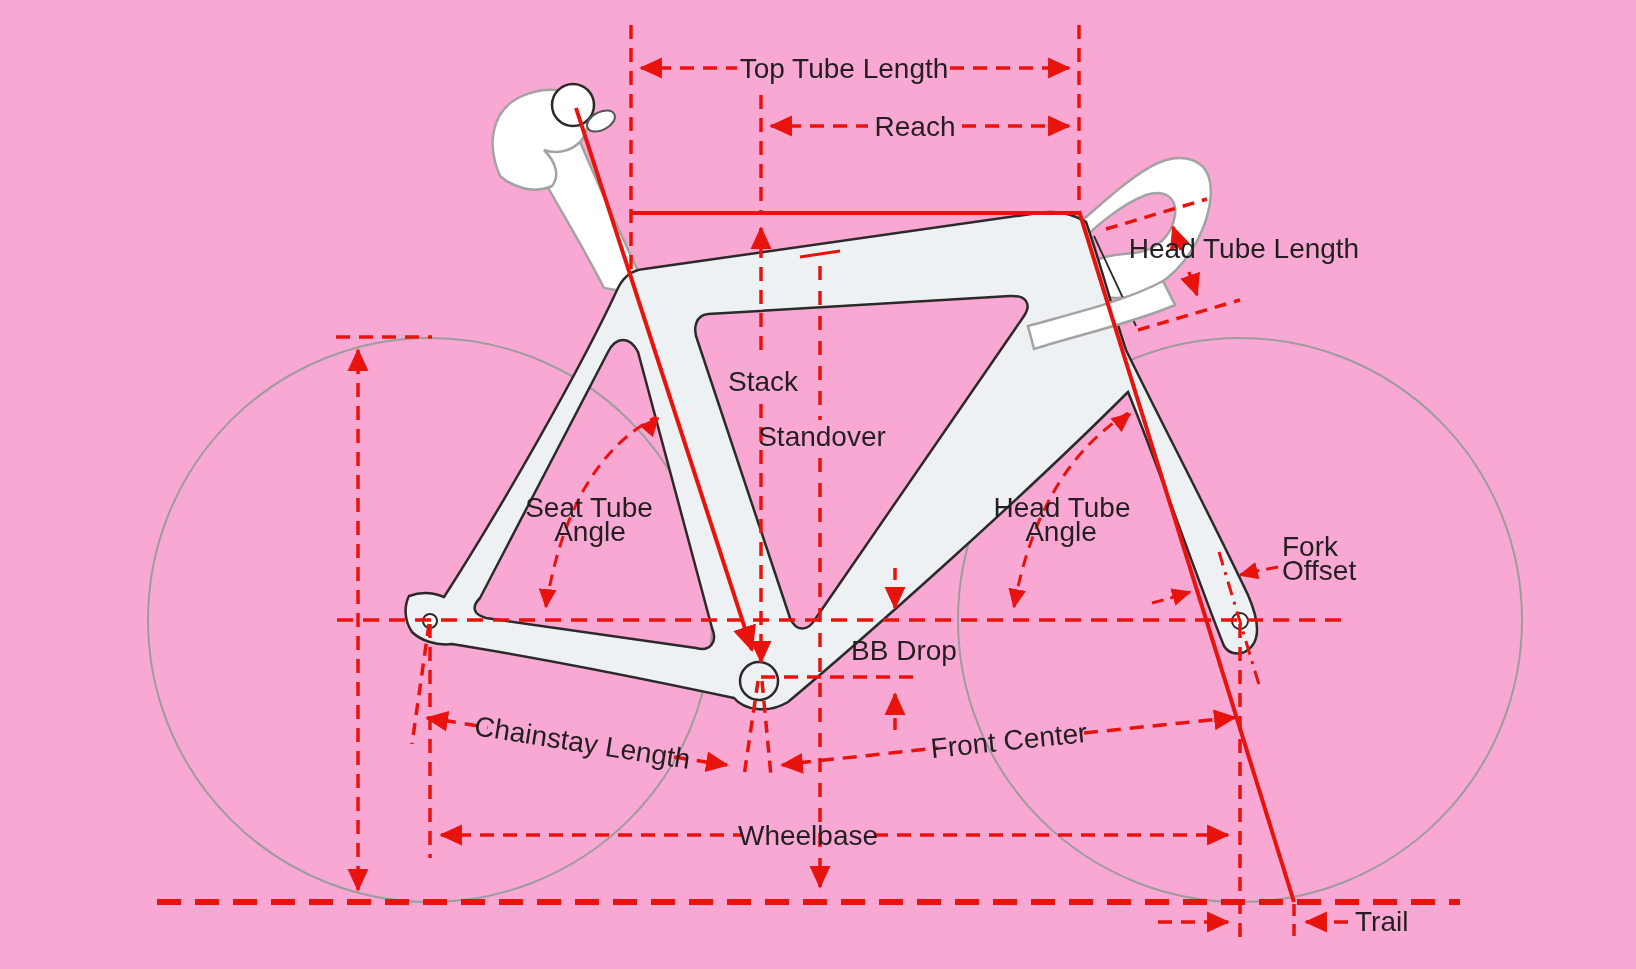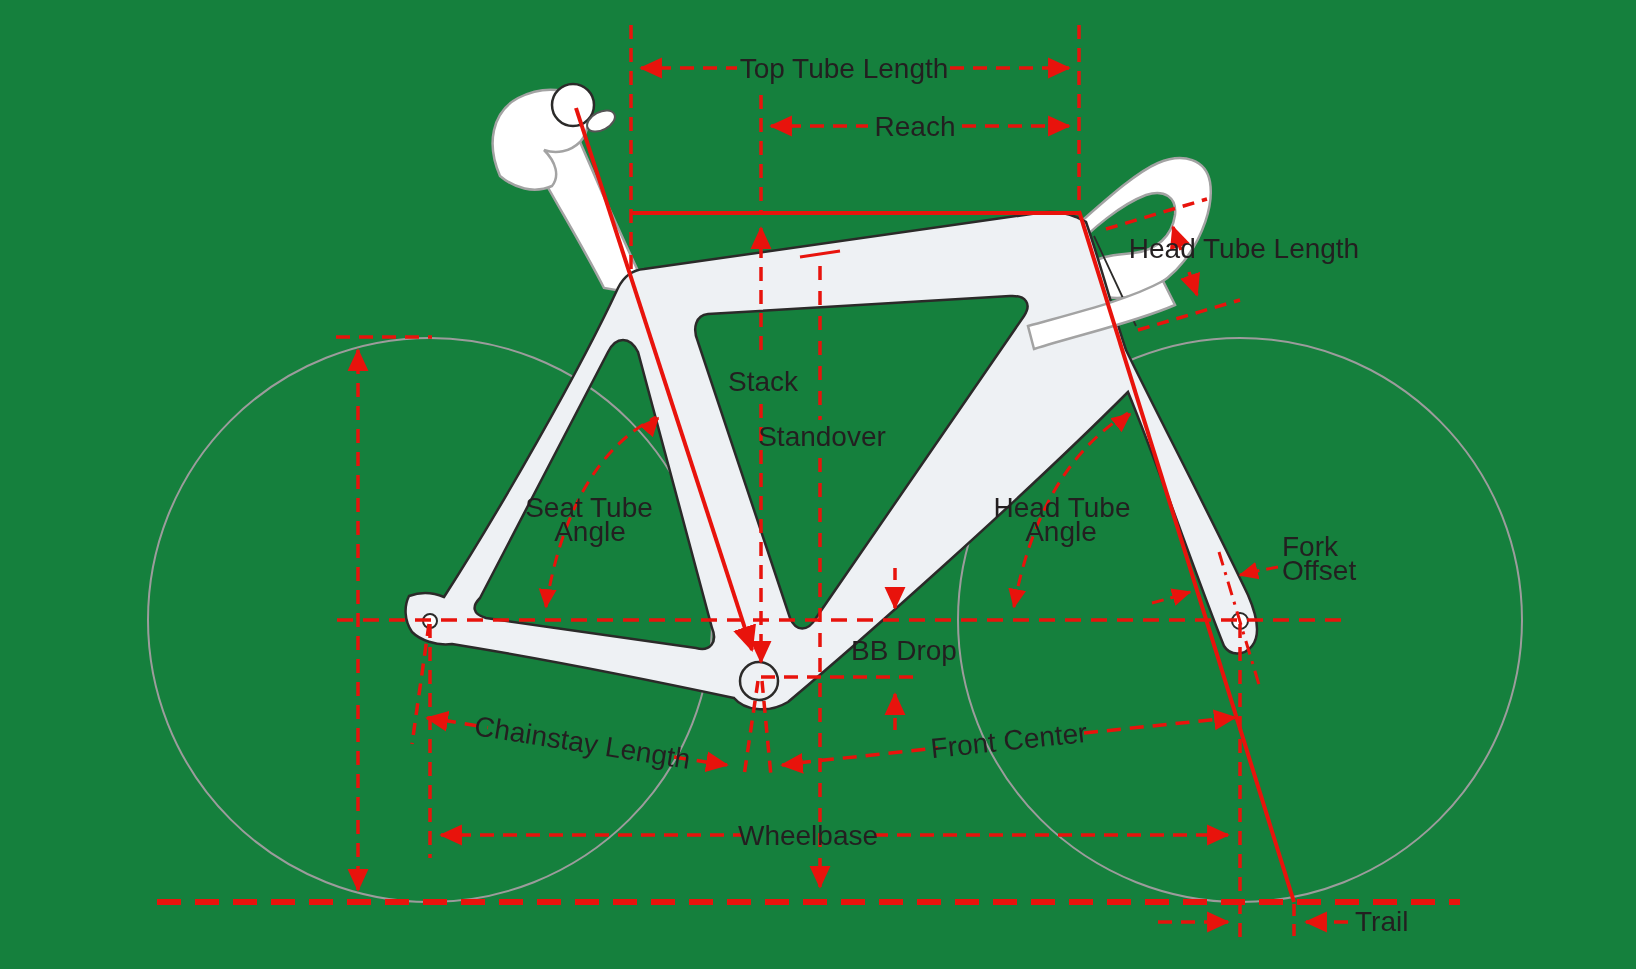--- a/index.html
+++ b/index.html
@@ -1,16 +1,16 @@
 <!DOCTYPE html>
 <html><head>
 <meta charset="utf-8">
 <style>
   html,body{margin:0;padding:0;background:#ffffff;}
-  .stage{position:relative;width:1636px;height:969px;background:#15803d;overflow:hidden;
+  .stage{position:relative;width:1636px;height:969px;background:#f9a8d4;overflow:hidden;
          font-family:"Liberation Sans",sans-serif;text-decoration:underline;}
   svg{position:absolute;left:0;top:0;}
   text{font-family:"Liberation Sans",sans-serif;font-size:28px;fill:#231f20;}
   .dim{stroke:#e8130c;fill:none;}
   .solid{stroke:#e8130c;fill:none;}
   .frame{fill:#eef1f4;stroke:#2b2a29;stroke-width:2.5;}
   .gray{stroke:#9c9c9c;fill:none;stroke-width:2;}
   .lightpart{fill:#ffffff;stroke:#a3a3a3;stroke-width:2.5;}
 </style>
 </head>

